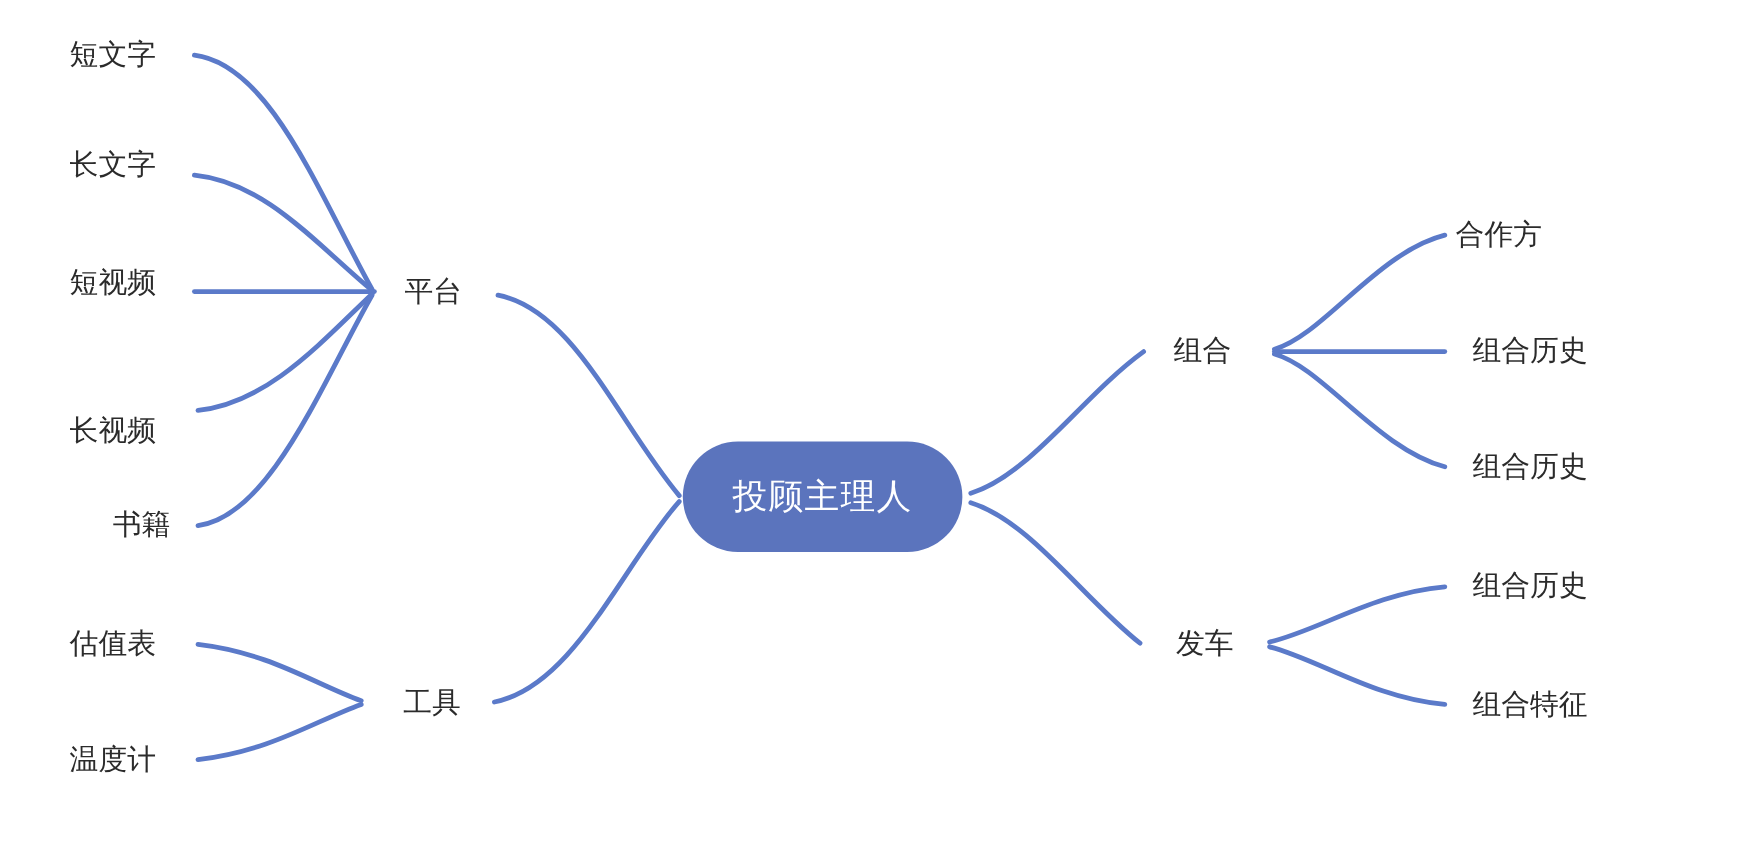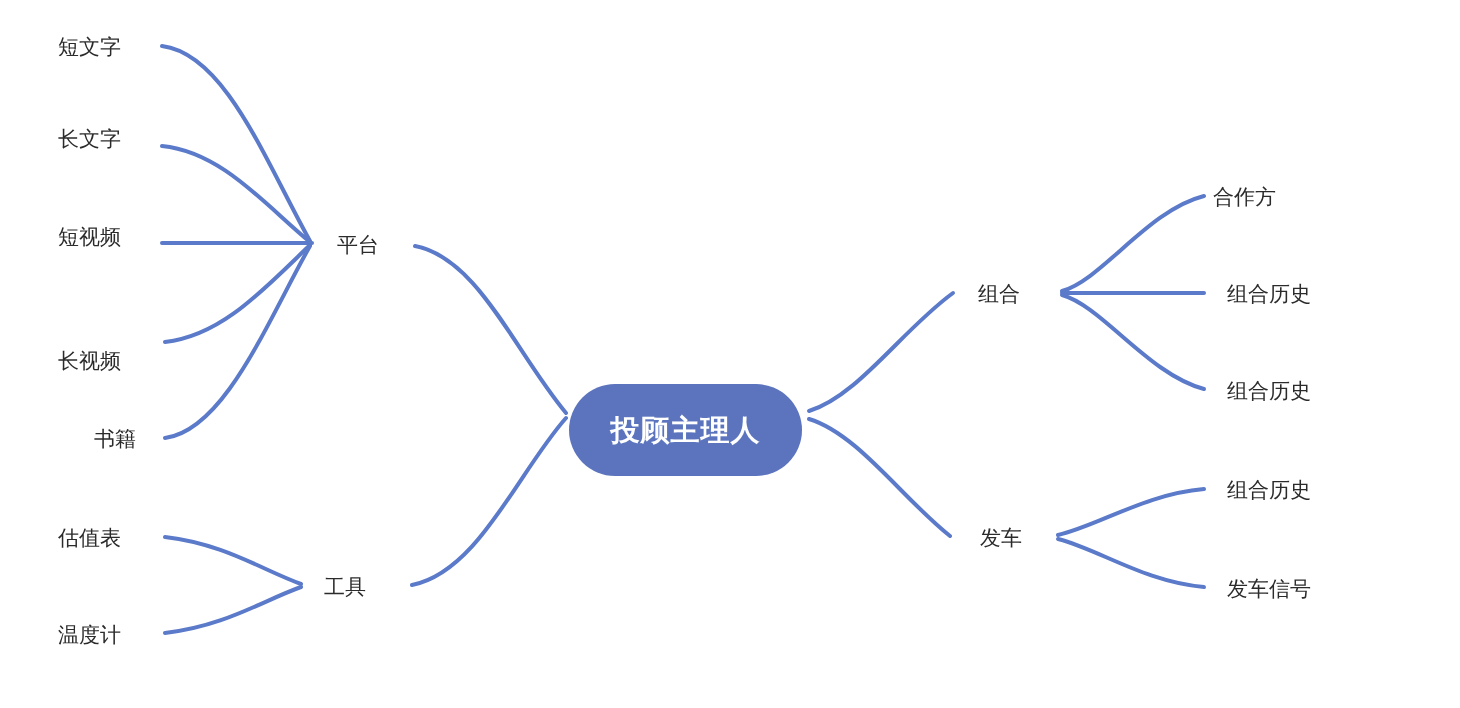--- a/index.html
+++ b/index.html
@@ -30,36 +30,36 @@
   svg.edges path {
     fill: none;
     stroke: var(--line-color);
     stroke-width: 4;
     stroke-linecap: round;
   }
   .node {
     position: absolute;
     white-space: nowrap;
     color: var(--label-text);
-    font-size: 21px;
+    font-size: 24px;
     line-height: 1;
     transform: translateY(-50%);
     cursor: default;
   }
   .node.root {
     left: 569px;
-    top: 384px;
+    top: 368px;
     width: 233px;
     height: 92px;
     transform: none;
     background: var(--node-fill);
     border-radius: 46px;
     color: var(--node-text);
     font-size: 29px;
-    font-weight: bold;
+    font-weight: normal;
     letter-spacing: 1px;
     display: flex;
     align-items: center;
     justify-content: center;
   }
 </style>
 </head>
 <body>
 
 <div class="canvas">
@@ -84,32 +84,32 @@
     <path d="M1062,293 L1204,293"></path>
     <path d="M1062,295 C1102,306 1148,374 1204,389"></path>
 
     <path d="M1058,535 C1098,526 1145,494 1204,489"></path>
     <path d="M1058,539 C1098,549 1145,582 1204,587"></path>
   </svg>
 
   <div class="node root">投顾主理人</div>
 
   <div class="node" style="left:337px; top:244px">平台</div>
-  <div class="node" style="left:324px; top:586px">工具</div>
+  <div class="node" style="left:336px; top:586px">工具</div>
 
   <div class="node" style="left:58px; top:46px">短文字</div>
   <div class="node" style="left:58px; top:138px">长文字</div>
   <div class="node" style="left:58px; top:236px">短视频</div>
   <div class="node" style="left:58px; top:360px">长视频</div>
   <div class="node" style="left:94px; top:438px">书籍</div>
   <div class="node" style="left:58px; top:537px">估值表</div>
   <div class="node" style="left:58px; top:634px">温度计</div>
 
   <div class="node" style="left:978px; top:293px">组合</div>
   <div class="node" style="left:980px; top:537px">发车</div>
 
   <div class="node" style="left:1213px; top:196px">合作方</div>
   <div class="node" style="left:1227px; top:293px">组合历史</div>
   <div class="node" style="left:1227px; top:390px">组合历史</div>
   <div class="node" style="left:1227px; top:489px">组合历史</div>
-  <div class="node" style="left:1227px; top:588px">发车信号</div>
+  <div class="node" style="left:1227px; top:588px">组合特征</div>
 
 </div>
 
 </body></html>

